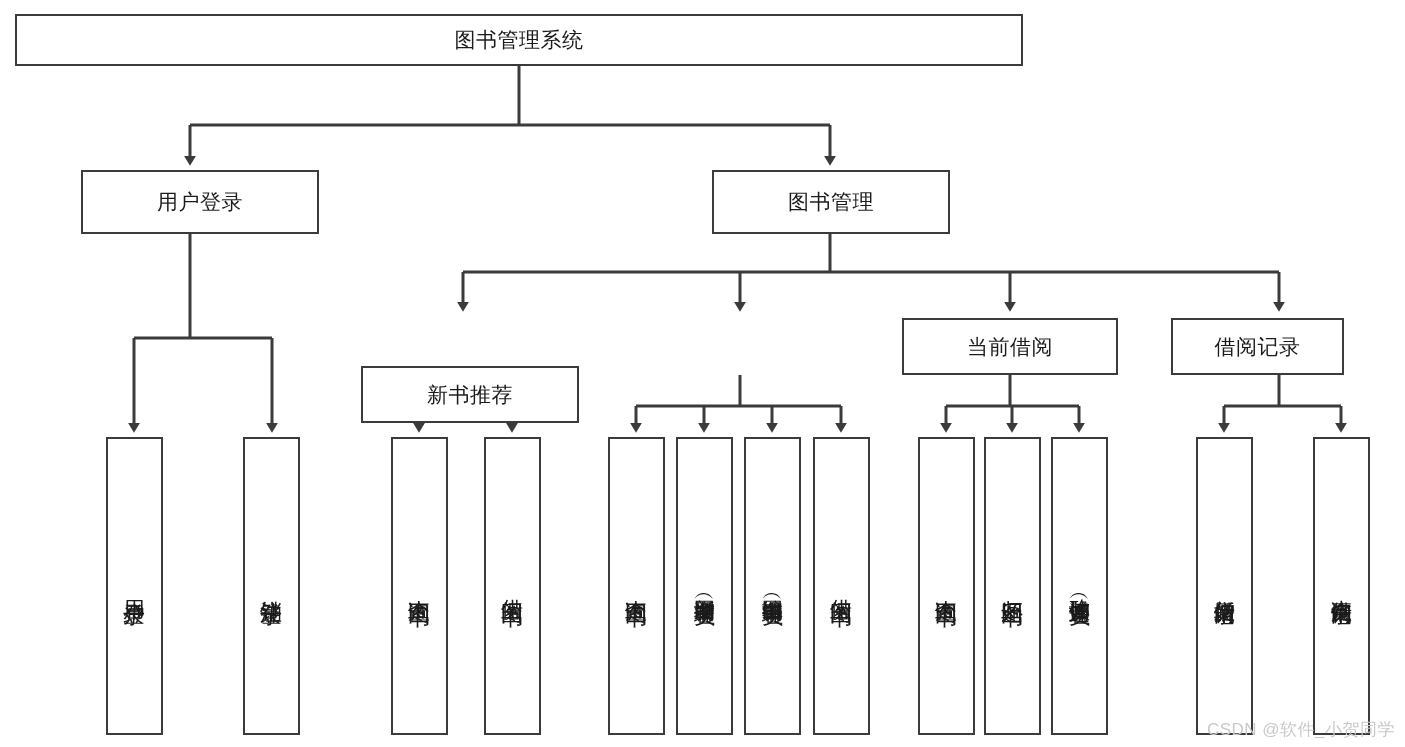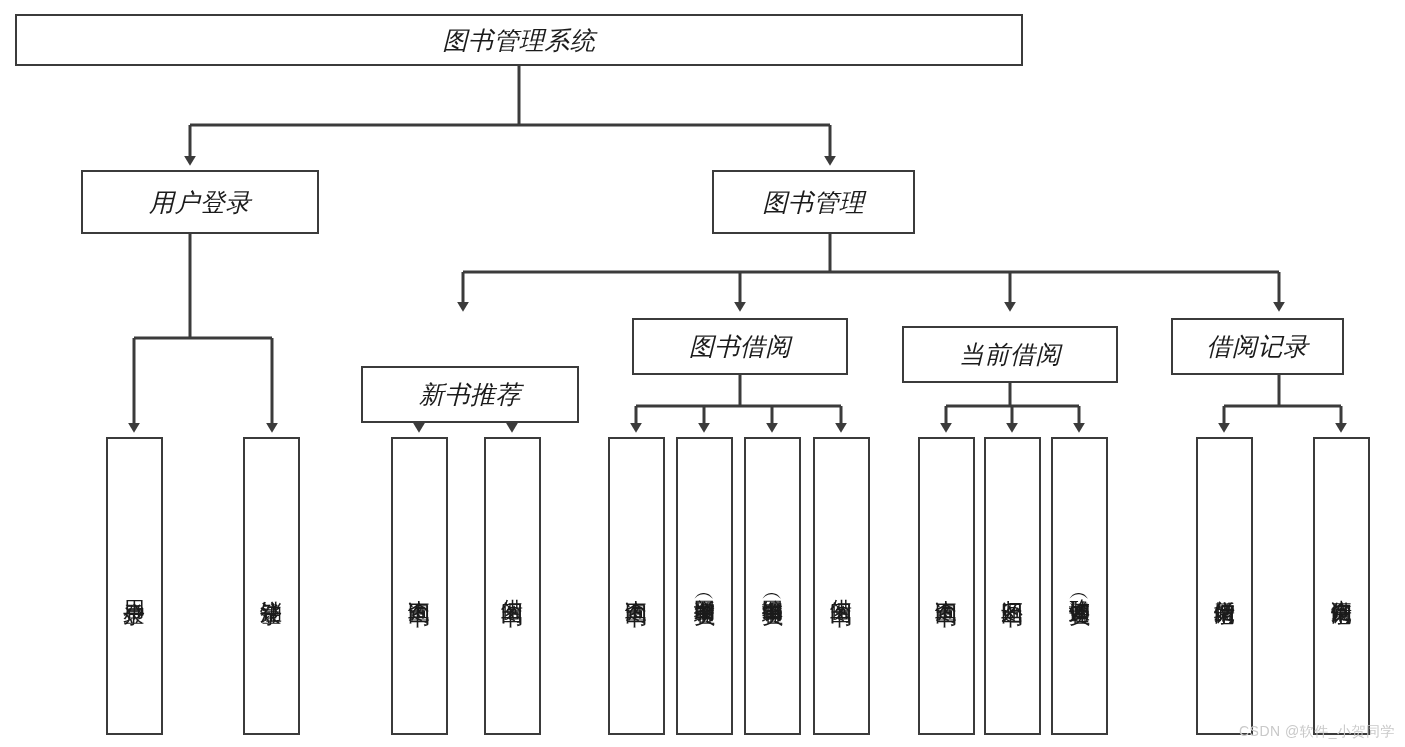--- a/index.html
+++ b/index.html
@@ -33,44 +33,43 @@
     justify-content: center;
     color: #1b1b1b;
   }
   .node .lbl {
     display: block;
     text-align: center;
     line-height: 1.22;
     letter-spacing: 0.5px;
   }
   .node.horiz .lbl {
-    font-size: 25px;
+    font-size: 21px;
     white-space: nowrap;
-    font-style: italic;
   }
   .node.vert {
     align-items: center;
   }
   .node.vert .lbl {
     writing-mode: vertical-rl;
     text-orientation: upright;
     font-size: 22px;
     line-height: 1.05;
     letter-spacing: 2px;
     white-space: nowrap;
   }
   .node.vert.small .lbl {
     font-size: 21px;
     letter-spacing: 1px;
   }
   .watermark {
     position: absolute;
     right: 10px;
     bottom: 6px;
-    font-size: 14px;
+    font-size: 17px;
     color: #c9c9c9;
     white-space: nowrap;
     letter-spacing: 0.5px;
   }
 </style>
 </head>
 <body>
 
 <div id="canvas">
 
@@ -137,33 +136,30 @@
   </svg>
 
   <div class="node horiz" style="left:15px; top:14px; width:1008px; height:52px;">
     <span class="lbl">图书管理系统</span>
   </div>
 
   <div class="node horiz" style="left:81px; top:170px; width:238px; height:64px;">
     <span class="lbl">用户登录</span>
   </div>
 
-  <div class="node horiz" style="left:712px; top:170px; width:203px; height:64px;">
+  <div class="node horiz" style="left:712px; top:170px; width:238px; height:64px;">
     <span class="lbl">图书管理</span>
   </div>
 
   <div class="node horiz" style="left:361px; top:318px; width:218px; height:57px;margin-top:48px;">
     <span class="lbl">新书推荐</span>
   </div>
 
-  <div class="node horiz" style="left:632px; top:318px; width:216px; height:57px;">
-    <span class="lbl">图书借阅</span>
-  </div>
-
-  <div class="node horiz" style="left:902px; top:318px; width:216px; height:57px;margin-top:8px;">
+
+  <div class="node horiz" style="left:902px; top:318px; width:216px; height:57px;">
     <span class="lbl">当前借阅</span>
   </div>
 
   <div class="node horiz" style="left:1171px; top:318px; width:173px; height:57px;">
     <span class="lbl">借阅记录</span>
   </div>
 
   <div class="node vert" style="left:106px; top:437px; width:57px; height:298px;">
     <span class="lbl">用户登录</span>
   </div>

